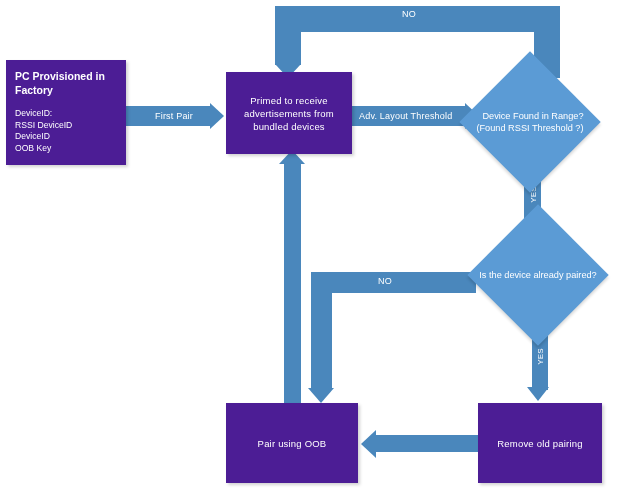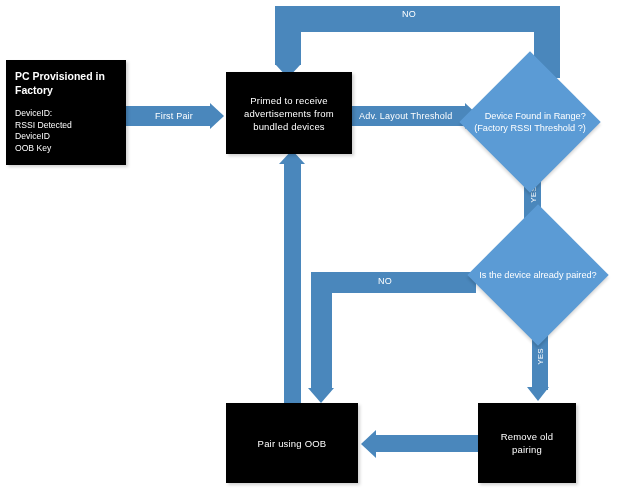--- a/index.html
+++ b/index.html
@@ -10,21 +10,21 @@
   #canvas {
     position: relative;
     width: 624px;
     height: 490px;
     background: #ffffff;
     overflow: hidden;
     font-family: "Liberation Sans", sans-serif;
   }
   .node {
     position: absolute;
-    background: #000000;
+    background: #4c1d95;
     box-sizing: border-box;
     box-shadow: 2px 2px 3px rgba(0,0,0,0.18);
     color: #ffffff;
     display: flex;
     align-items: center;
     justify-content: center;
     text-align: center;
     z-index: 4;
   }
   .node-text {
@@ -52,21 +52,21 @@
     text-align: left;
   }
   #node-provision .contains-list div {
     font-size: 8.6px;
     line-height: 11.6px;
     color: #ffffff;
   }
   
   #node-primed { left: 226px; top: 72px; width: 126px; height: 82px; }
   #node-pair   { left: 226px; top: 403px; width: 132px; height: 80px; }
-  #node-remove { left: 478px; top: 403px; width: 98px; height: 80px; }
+  #node-remove { left: 478px; top: 403px; width: 124px; height: 80px; }
 
   
   .diamond-wrap {
     position: absolute;
     z-index: 4;
   }
   .diamond-shape {
     position: absolute;
     inset: 0;
     background: #5B9BD5;
@@ -159,36 +159,36 @@
   <div class="conn" style="left:375px; top:435px; width:105px; height:17px;"></div>
   <div class="arrowhead ah-left" style="left:361px; top:430px; border-top-width:14px; border-bottom-width:14px; border-right-width:15px;"></div>
 
   <div class="conn" style="left:284px; top:163px; width:17px; height:245px;"></div>
   <div class="arrowhead ah-up" style="left:279px; top:150px; border-left-width:13px; border-right-width:13px; border-bottom-width:14px;"></div>
 
   <div class="node" id="node-provision">
     <div class="title">PC Provisioned in Factory</div>
     <div class="contains-list">
       <div>DeviceID:</div>
-      <div>RSSI Detected</div>
+      <div>RSSI DeviceID</div>
       <div>DeviceID</div>
       <div>OOB Key</div>
     </div>
   </div>
 
   <div class="node" id="node-primed">
     <span class="node-text">Primed to receive advertisements from bundled devices</span>
   </div>
 
   <div class="diamond-wrap" id="dia-range">
     <div class="diamond-shape"></div>
     <div class="diamond-label">
       <div>
         <div>Device Found in Range?</div>
-        <div>(Factory RSSI Threshold ?)</div>
+        <div>(Found RSSI Threshold ?)</div>
       </div>
     </div>
   </div>
 
   <div class="diamond-wrap" id="dia-paired">
     <div class="diamond-shape"></div>
     <div class="diamond-label">Is the device already paired?</div>
   </div>
 
   <div class="node" id="node-pair">

